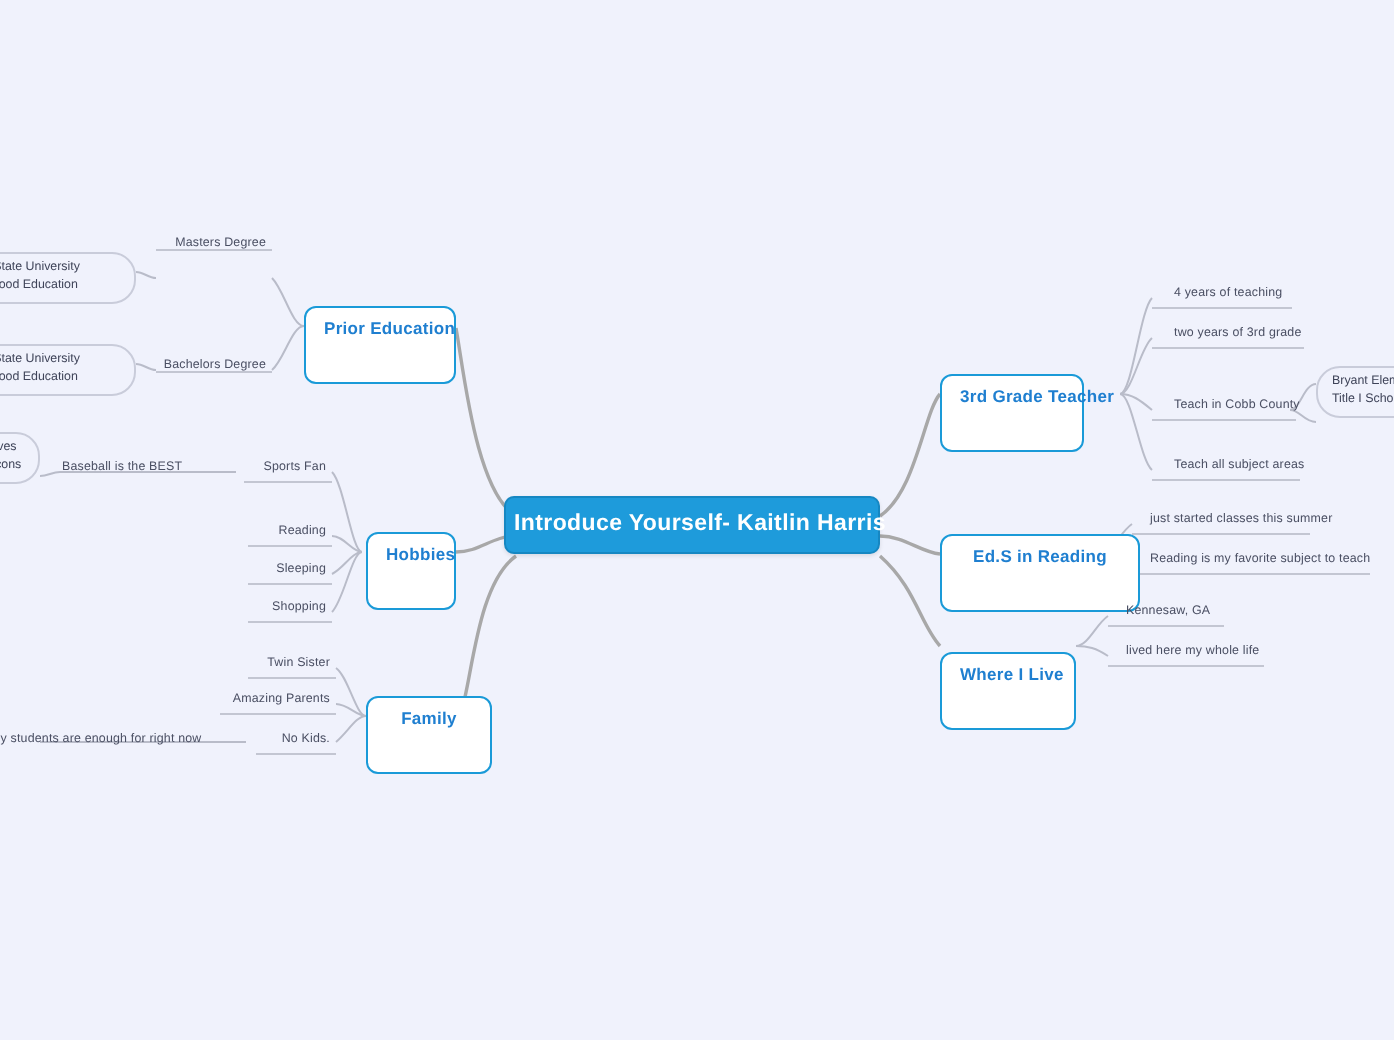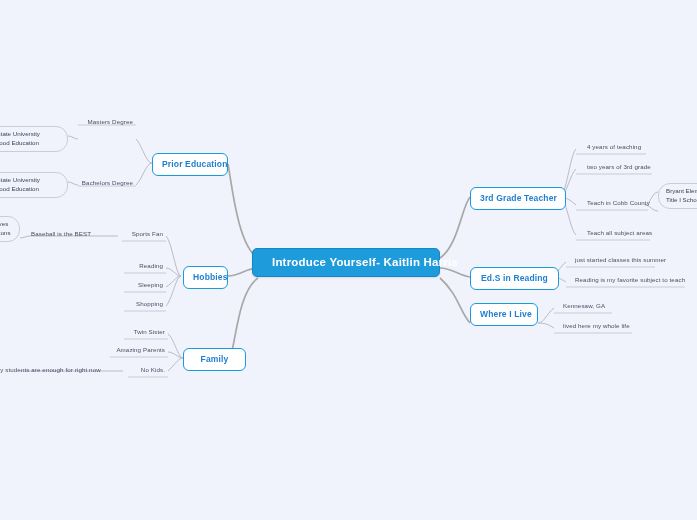--- a/index.html
+++ b/index.html
@@ -16,35 +16,35 @@
 
   
   .central{
     background:#1e9bdb;
     border:1px solid #1687c2;
     border-radius:5px;
     color:#ffffff;
     font-weight:bold;
     font-size:11.5px;
     letter-spacing:.2px;
-    padding:7px 12px 8px 19px;
+    padding:7px 12px 8px 4px;
     text-align:center;
     box-shadow:0 1px 2px rgba(0,0,0,.10);
   }
 
   
   .branch{
     background:#ffffff;
     border:1.6px solid #1a9ad8;
     border-radius:6px;
     color:#1f7fd0;
     font-weight:bold;
     font-size:8.5px;
     letter-spacing:.15px;
-    padding:5px 9px 6px 9px;
+    padding:5px 9px 22px 9px;
     text-align:center;
   }
 
   
   .sub{
     color:#4a4f63;
     font-size:6.2px;
     letter-spacing:.1px;
     padding:0 3px 2px 3px;
     text-align:left;
@@ -167,35 +167,35 @@
   </div>
 
   <div class="node branch" style="left:183px;top:348px;width:63px;">Family</div>
 
   <div class="node sub left" style="left:122px;top:328px;width:46px;">Twin Sister</div>
   <div class="node sub left" style="left:106px;top:346px;width:62px;">Amazing Parents</div>
   <div class="node sub left" style="left:126px;top:366px;width:42px;">No Kids.</div>
 
   <div class="node sub left" style="left:-8px;top:366px;width:110px;">My students are enough for right now</div>
 
-  <div class="node branch" style="left:470px;top:187px;width:96px;">3rd Grade Teacher</div>
+  <div class="node branch" style="left:470px;top:187px;width:72px;">3rd Grade Teacher</div>
 
   <div class="node sub right" style="left:584px;top:143px;width:72px;">4 years of teaching</div>
   <div class="node sub right" style="left:584px;top:163px;width:78px;">two years of 3rd grade</div>
   <div class="node sub right" style="left:584px;top:199px;width:74px;">Teach in Cobb County</div>
   <div class="node sub right" style="left:584px;top:229px;width:78px;">Teach all subject areas</div>
 
   <div class="node capsule" style="left:658px;top:183px;width:76px;">
     <span class="ln">Bryant Elementary</span>
     <span class="ln">Title I School</span>
   </div>
 
-  <div class="node branch" style="left:470px;top:267px;width:89px;">Ed.S in Reading</div>
+  <div class="node branch" style="left:470px;top:267px;width:100px;">Ed.S in Reading</div>
 
   <div class="node sub right" style="left:572px;top:256px;width:90px;">just started classes this summer</div>
   <div class="node sub right" style="left:572px;top:276px;width:116px;">Reading is my favorite subject to teach</div>
 
-  <div class="node branch" style="left:470px;top:303px;width:68px;">Where I Live</div>
+  <div class="node branch" style="left:470px;top:326px;width:68px;">Where I Live</div>
 
   <div class="node sub right" style="left:560px;top:302px;width:60px;">Kennesaw, GA</div>
   <div class="node sub right" style="left:560px;top:322px;width:80px;">lived here my whole life</div>
 
 </div>
 
 </body></html>

